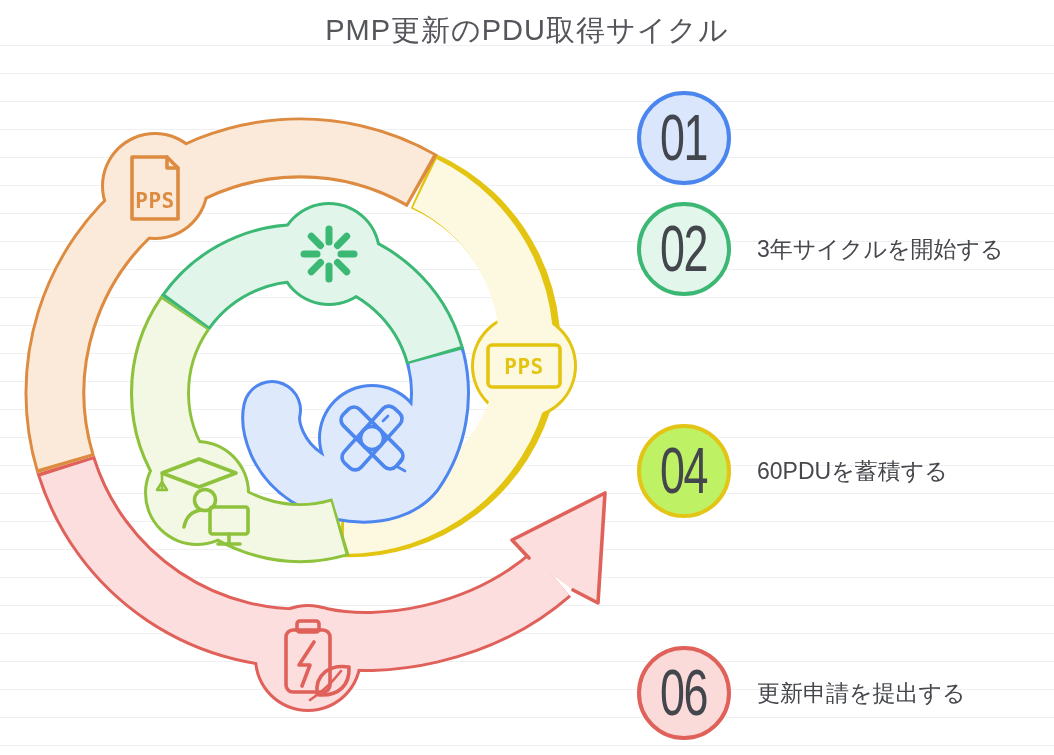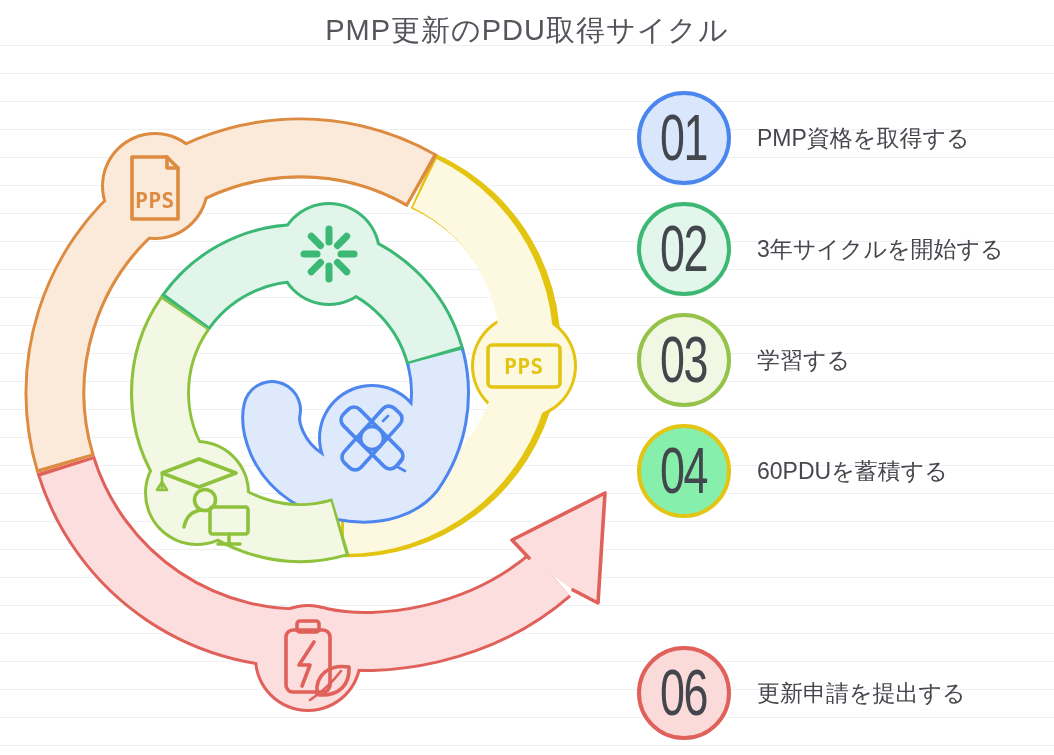--- a/index.html
+++ b/index.html
@@ -36,21 +36,21 @@
     flex:0 0 auto;
   }
   .step-number{
     font-size:64px;font-weight:300;color:#43464c;line-height:1;
     transform:scaleX(0.70);letter-spacing:-2px;
   }
   .step-label{margin-left:26px;font-size:23px;color:#45474c;white-space:nowrap;}
   .s0 .step-circle{border-color:#4b86ef;background:#dae6fb;}
   .s1 .step-circle{border-color:#3cb874;background:#e2f6eb;}
   .s2 .step-circle{border-color:#95c249;background:#f0f7e3;}
-  .s3 .step-circle{border-color:#e3c516;background:#86efac;text-align:right;}
+  .s3 .step-circle{border-color:#e3c516;background:#bef264;text-align:right;}
   .s4 .step-circle{border-color:#dd8b40;background:#fbeede;}
   .s5 .step-circle{border-color:#e0605a;background:#fadbda;}
 </style>
 </head>
 <body>
 
 <div class="page-title">PMP更新のPDU取得サイクル</div>
 
 <svg class="diagram-svg" width="640" height="755" viewBox="0 0 640 755">
 
@@ -160,33 +160,26 @@
     <path class="icon" d="M 317 694 C 315 674 330 664 349 667 C 350 686 338 695 322 695 C 319 695 317.5 694.5 317 694 Z" fill="#fbdedd"></path>
     <path class="icon-thin" d="M 310 700 Q 328 688 341 671"></path>
   </g>
 </svg>
 
 <div class="steps">
   <div class="step s0" style="top:91px">
     <div class="step-circle">
       <span class="step-number">01</span>
     </div>
-    <span class="step-label">PMP資格を取得する</span>
   </div>
   <div class="step s1" style="top:202px">
     <div class="step-circle">
       <span class="step-number">02</span>
     </div>
     <span class="step-label">3年サイクルを開始する</span>
-  </div>
-  <div class="step s2" style="top:313px">
-    <div class="step-circle">
-      <span class="step-number">03</span>
-    </div>
-    <span class="step-label">学習する</span>
   </div>
   <div class="step s3" style="top:424px">
     <div class="step-circle">
       <span class="step-number">04</span>
     </div>
     <span class="step-label">60PDUを蓄積する</span>
   </div>
   <div class="step s4" style="top:535px">
   </div>
   <div class="step s5" style="top:646px">

